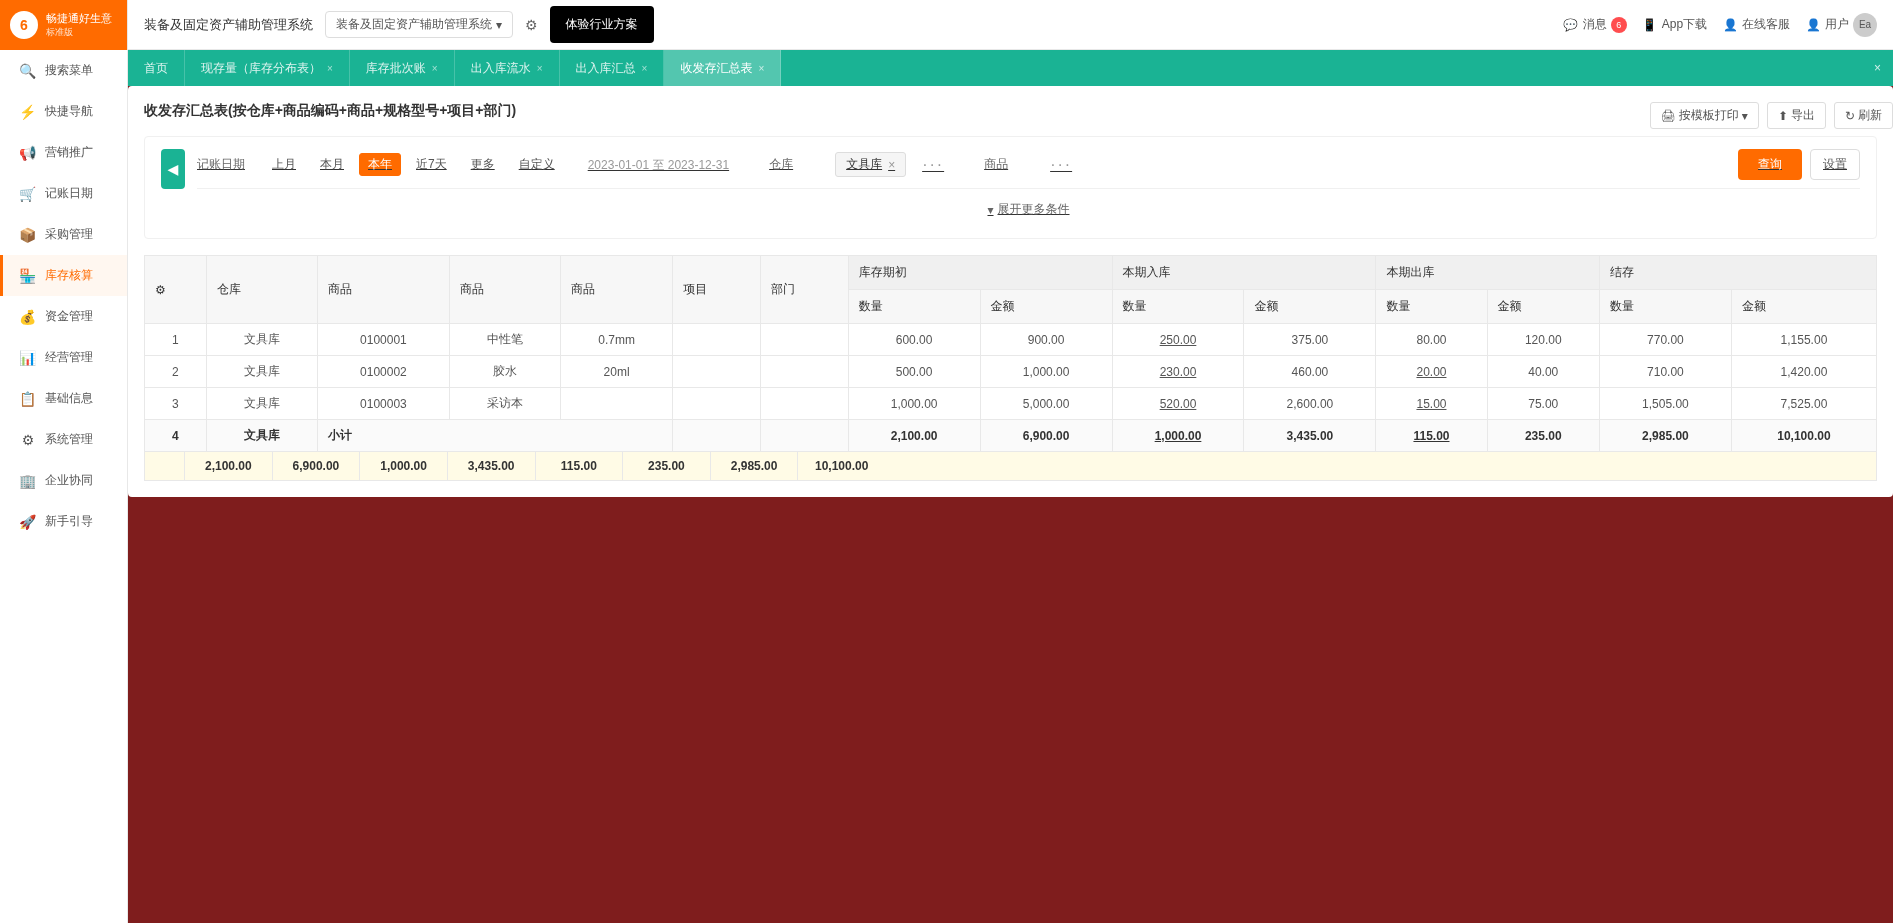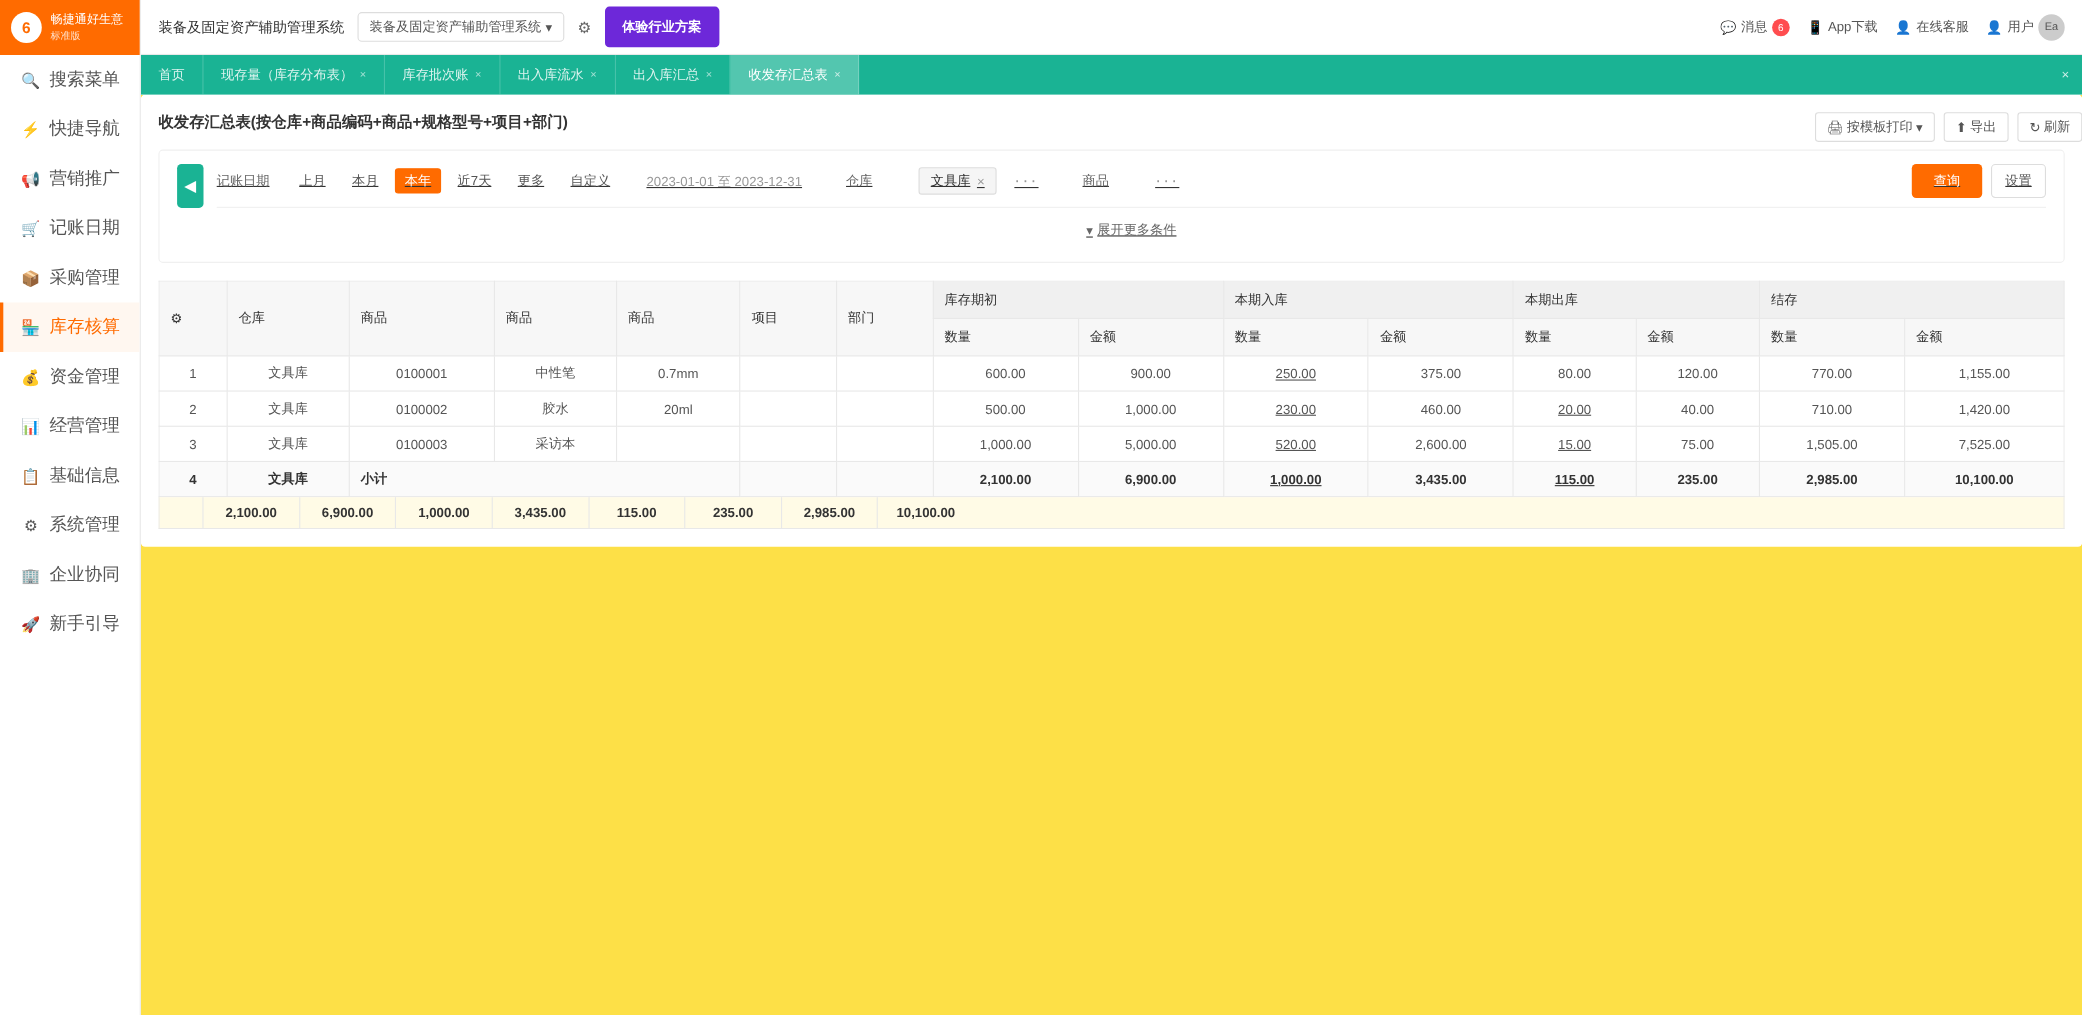--- a/index.html
+++ b/index.html
@@ -23,38 +23,38 @@
     .sidebar-logo .logo-text { font-size: 11px; color: #fff; line-height: 1.3; }
     .sidebar-logo .logo-badge { font-size: 9px; color: rgba(255,255,255,0.8); }
     .sidebar-nav { flex: 1; overflow-y: auto; }
     .sidebar-item {
       display: flex; align-items: center; gap: 8px; padding: 12px 16px;
       cursor: pointer; color: #555; border-left: 3px solid transparent;
       transition: all 0.2s;
     }
     .sidebar-item.active { background: #fff7f0; color: #ff6b00; border-left-color: #ff6b00; }
     .sidebar-item .item-icon { font-size: 14px; width: 18px; text-align: center; }
-    .sidebar-item .item-label { font-size: 16px; }
+    .sidebar-item .item-label { font-size: 12px; }
 
     
     .header {
       position: fixed; top: 0; left: 128px; right: 0; height: 50px;
       background: #fff; border-bottom: 1px solid #e8e8e8;
       display: flex; align-items: center; padding: 0 16px; z-index: 99;
       justify-content: space-between;
     }
     .header-left { display: flex; align-items: center; gap: 12px; }
     .header-title { font-size: 13px; color: #333; }
     .header-dropdown {
       display: flex; align-items: center; gap: 4px; cursor: pointer; color: #555;
       border: 1px solid #ddd; padding: 4px 10px; border-radius: 4px; font-size: 12px;
     }
     .header-btn {
-      background: #6d28d9; color: #fff; border: none; padding: 10px 16px;
-      border-radius: 4px; cursor: pointer; font-size: 12px; font-weight: bold;
+      background: #000000; color: #fff; border: none; padding: 10px 16px;
+      border-radius: 4px; cursor: pointer; font-size: 12px;
     }
     .header-right { display: flex; align-items: center; gap: 16px; color: #555; font-size: 12px; }
     .header-right-item { display: flex; align-items: center; gap: 4px; cursor: pointer; }
     .badge {
       background: #ff4d4f; color: #fff; border-radius: 50%; width: 16px; height: 16px;
       font-size: 9px; display: flex; align-items: center; justify-content: center;
     }
 
     
     .tabbar {
@@ -66,21 +66,21 @@
       color: rgba(255,255,255,0.85); cursor: pointer; font-size: 12px; white-space: nowrap;
       border-right: 1px solid rgba(255,255,255,0.2); min-width: fit-content;
     }
     .tab.active { background: rgba(255,255,255,0.25); color: #fff; font-weight: 500; }
     .tab .close-btn { font-size: 10px; opacity: 0.7; }
     .tabbar-close { margin-left: auto; display: flex; align-items: center; padding: 0 12px; color: rgba(255,255,255,0.8); cursor: pointer; }
 
     
     .main {
       margin-left: 128px; margin-top: 86px; padding: 0; min-height: calc(100vh - 86px);
-      background: #fde047;
+      background: #7f1d1d;
     }
     .content-area {
       background: #fff; border-radius: 4px; padding: 16px;
     }
 
     
     .page-title { font-size: 14px; font-weight: bold; color: #333; margin-bottom: 16px; }
     .filter-collapse-btn {
       background: #1ab394; color: #fff; border: none; width: 24px; height: 40px;
       border-radius: 4px; cursor: pointer; display: flex; align-items: center; justify-content: center;

